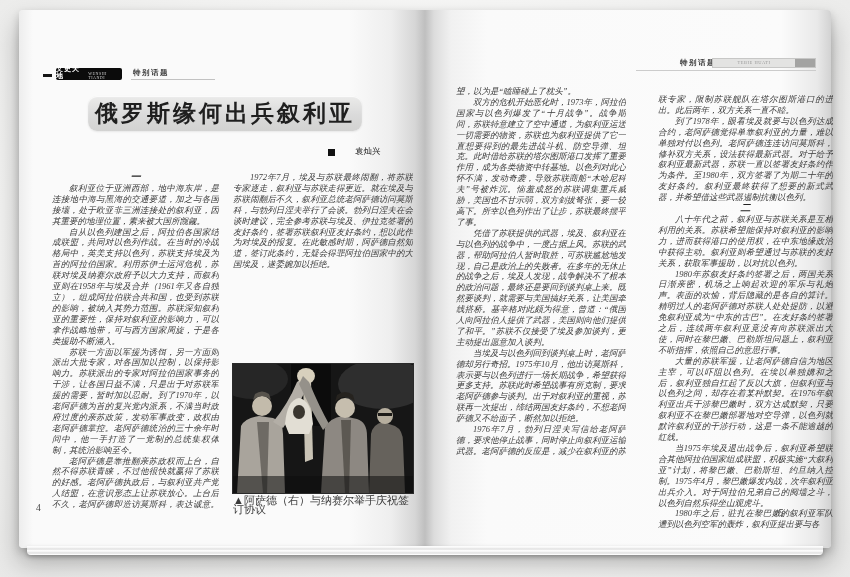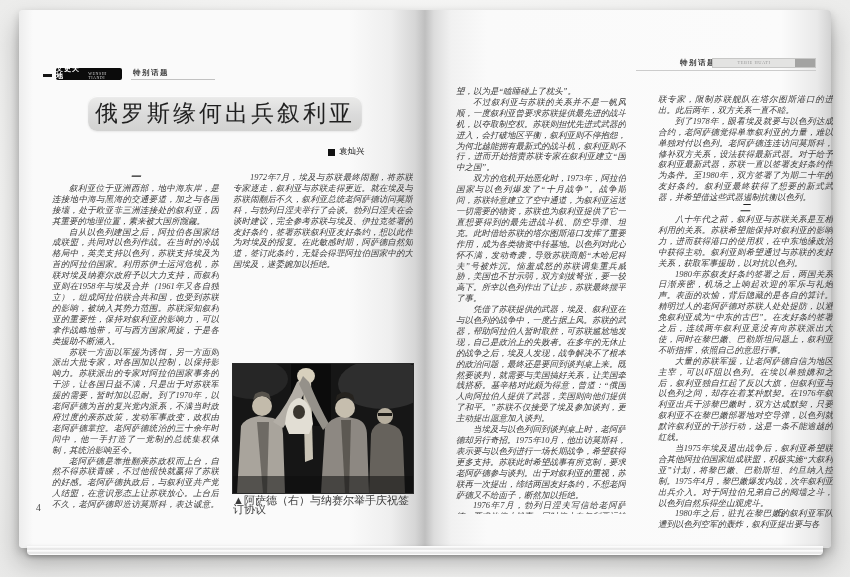--- a/index.html
+++ b/index.html
@@ -31,22 +31,22 @@
   .hr-bar{position:absolute;left:712px;top:58px;width:104px;height:10px;background:#e3e3e2;border:1px solid #c7c7c6;
           box-sizing:border-box;display:flex;align-items:center;}
   .hr-bar .txt{flex:1;text-align:center;font-size:4.5px;color:#9a9a9a;letter-spacing:.5px;line-height:1;}
   .hr-bar .blk{width:20px;height:100%;background:#a3a3a2;}
 
   
   .title-box{position:absolute;left:88px;top:96px;width:274px;height:35px;border-radius:9px;
     background:linear-gradient(180deg,#ebebea 0%,#dadada 55%,#d2d2d1 100%);
     box-shadow:inset 0 1px 1px rgba(255,255,255,.9), 0 1px 2px rgba(0,0,0,.08);
     display:flex;align-items:center;justify-content:center;}
-  .title{font-size:23px;font-weight:normal;color:#1f1f1f;letter-spacing:3px;white-space:nowrap;}
-  .author{position:absolute;left:304px;top:146px;font-size:8.5px;color:#222;display:flex;align-items:center;gap:4px;padding-left:24px;}
+  .title{font-size:23px;font-weight:bold;color:#1f1f1f;letter-spacing:3px;white-space:nowrap;}
+  .author{position:absolute;left:304px;top:146px;font-size:8.5px;color:#222;display:flex;align-items:center;gap:20px;padding-left:24px;}
   .author .sq{display:inline-block;width:7px;height:7px;background:#111;}
 
   
   .col{position:absolute;overflow:hidden;font-size:8.5px;line-height:10.9px;color:#3a3a3a;text-align:justify;font-style:italic;}
   .col p{margin:0;text-indent:2em;}
   .col p.cont{text-indent:0;}
   .secmark{text-align:center;font-weight:bold;font-size:10px;color:#222;margin:3px 0 7px 0;text-indent:0 !important;}
   .lc1{left:52px;top:172px;width:167px;height:338px;}
   .lc2{left:233px;top:172px;width:180px;height:190px;}
   .rc1{left:456px;top:86px;width:170px;height:428px;}
@@ -135,21 +135,20 @@
       <rect x="145" y="49" width="14" height="3" fill="#1d1b18"></rect>
       <rect x="0" y="112" width="180" height="17" fill="#0e0e0e" opacity="0.55"></rect>
     </svg>
   </div>
   <div class="caption">▲阿萨德（右）与纳赛尔举手庆祝签订协议</div>
 
   <div class="pagenum pn4">4</div>
 
   <div class="col rc1">
     <p class="cont">望，以为是“瞌睡碰上了枕头”。</p>
-    <p>不过叙利亚与苏联的关系并不是一帆风顺，一度叙利亚曾要求苏联提供最先进的战斗机，以夺取制空权。苏联则担忧先进式武器的进入，会打破地区平衡，叙利亚则不停抱怨，为何北越能拥有最新式的战斗机，叙利亚则不行，进而开始指责苏联专家在叙利亚建立“国中之国”。</p>
     <p>双方的危机开始恶化时，1973年，阿拉伯国家与以色列爆发了“十月战争”。战争期间，苏联特意建立了空中通道，为叙利亚运送一切需要的物资，苏联也为叙利亚提供了它一直想要得到的最先进战斗机、防空导弹、坦克。此时借给苏联的塔尔图斯港口发挥了重要作用，成为各类物资中转基地。以色列对此心怀不满，发动奇袭，导致苏联商船“木哈尼科夫”号被炸沉。恼羞成怒的苏联调集重兵威胁，美国也不甘示弱，双方剑拔弩张，要一较高下。所幸以色列作出了让步，苏联最终摆平了事。</p>
     <p>凭借了苏联提供的武器，埃及、叙利亚在与以色列的战争中，一度占据上风。苏联的武器，帮助阿拉伯人暂时取胜，可苏联尴尬地发现，自己是政治上的失败者。在多年的无休止的战争之后，埃及人发现，战争解决不了根本的政治问题，最终还是要回到谈判桌上来。既然要谈判，就需要与美国搞好关系，让美国牵线搭桥。基辛格对此颇为得意，曾道：“俄国人向阿拉伯人提供了武器，美国则向他们提供了和平。”苏联不仅接受了埃及参加谈判，更主动提出愿意加入谈判。</p>
     <p>当埃及与以色列回到谈判桌上时，老阿萨德却另行奇招。1975年10月，他出访莫斯科，表示要与以色列进行一场长期战争，希望获得更多支持。苏联此时希望战事有所克制，要求老阿萨德参与谈判。出于对叙利亚的重视，苏联再一次提出，缔结两国友好条约，不想老阿萨德又不给面子，断然加以拒绝。</p>
     <p>1976年7月，勃列日涅夫写信给老阿萨德，要求他停止战事，同时停止向叙利亚运输武器。老阿萨德的反应是，减少在叙利亚的苏</p>
   </div>
 
   <div class="col rc2">
     <p class="cont">联专家，限制苏联舰队在塔尔图斯港口的进出。此后两年，双方关系一直不睦。</p>
     <p>到了1978年，眼看埃及就要与以色列达成合约，老阿萨德觉得单靠叙利亚的力量，难以单独对付以色列。老阿萨德连连访问莫斯科，修补双方关系，设法获得最新武器。对于给予叙利亚最新武器，苏联一直以签署友好条约作为条件。至1980年，双方签署了为期二十年的友好条约。叙利亚最终获得了想要的新式武器，并希望借这些武器遏制抗衡以色列。</p>
     <p class="secmark">二</p>

